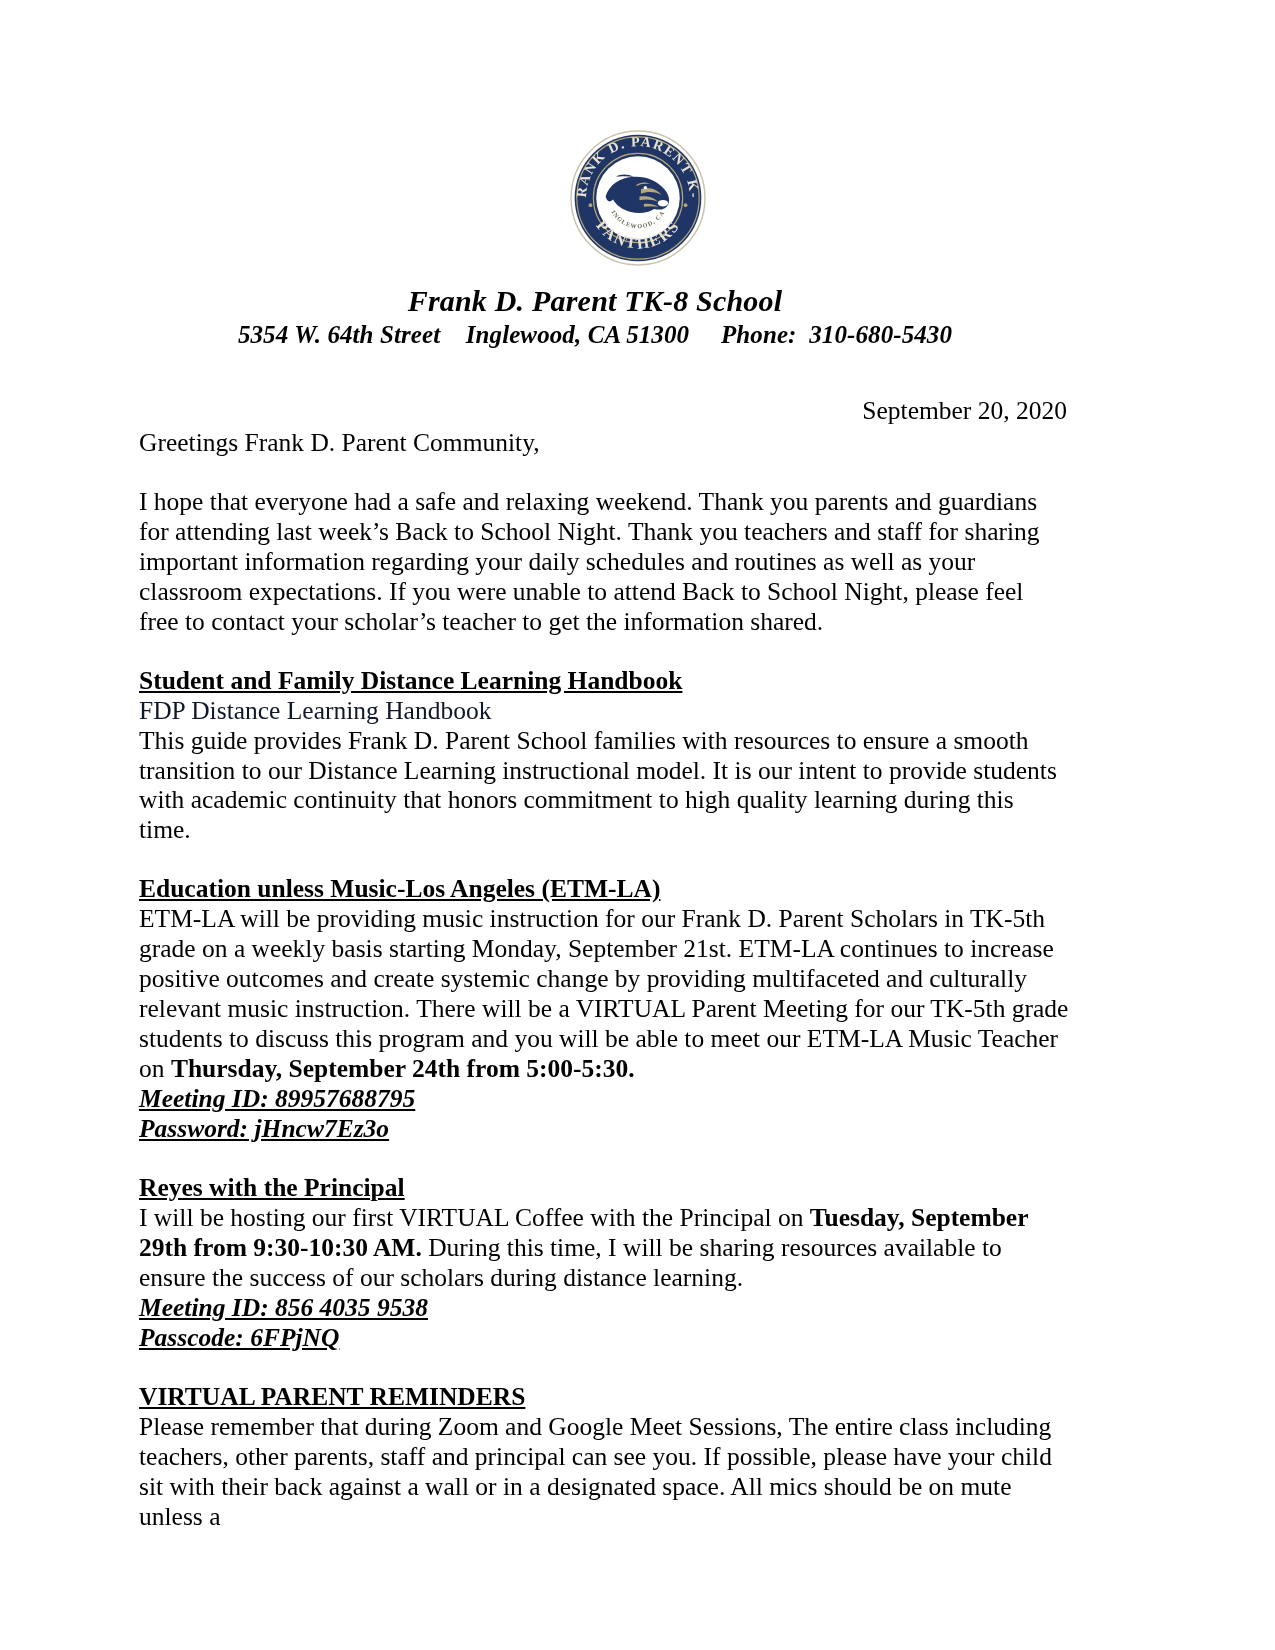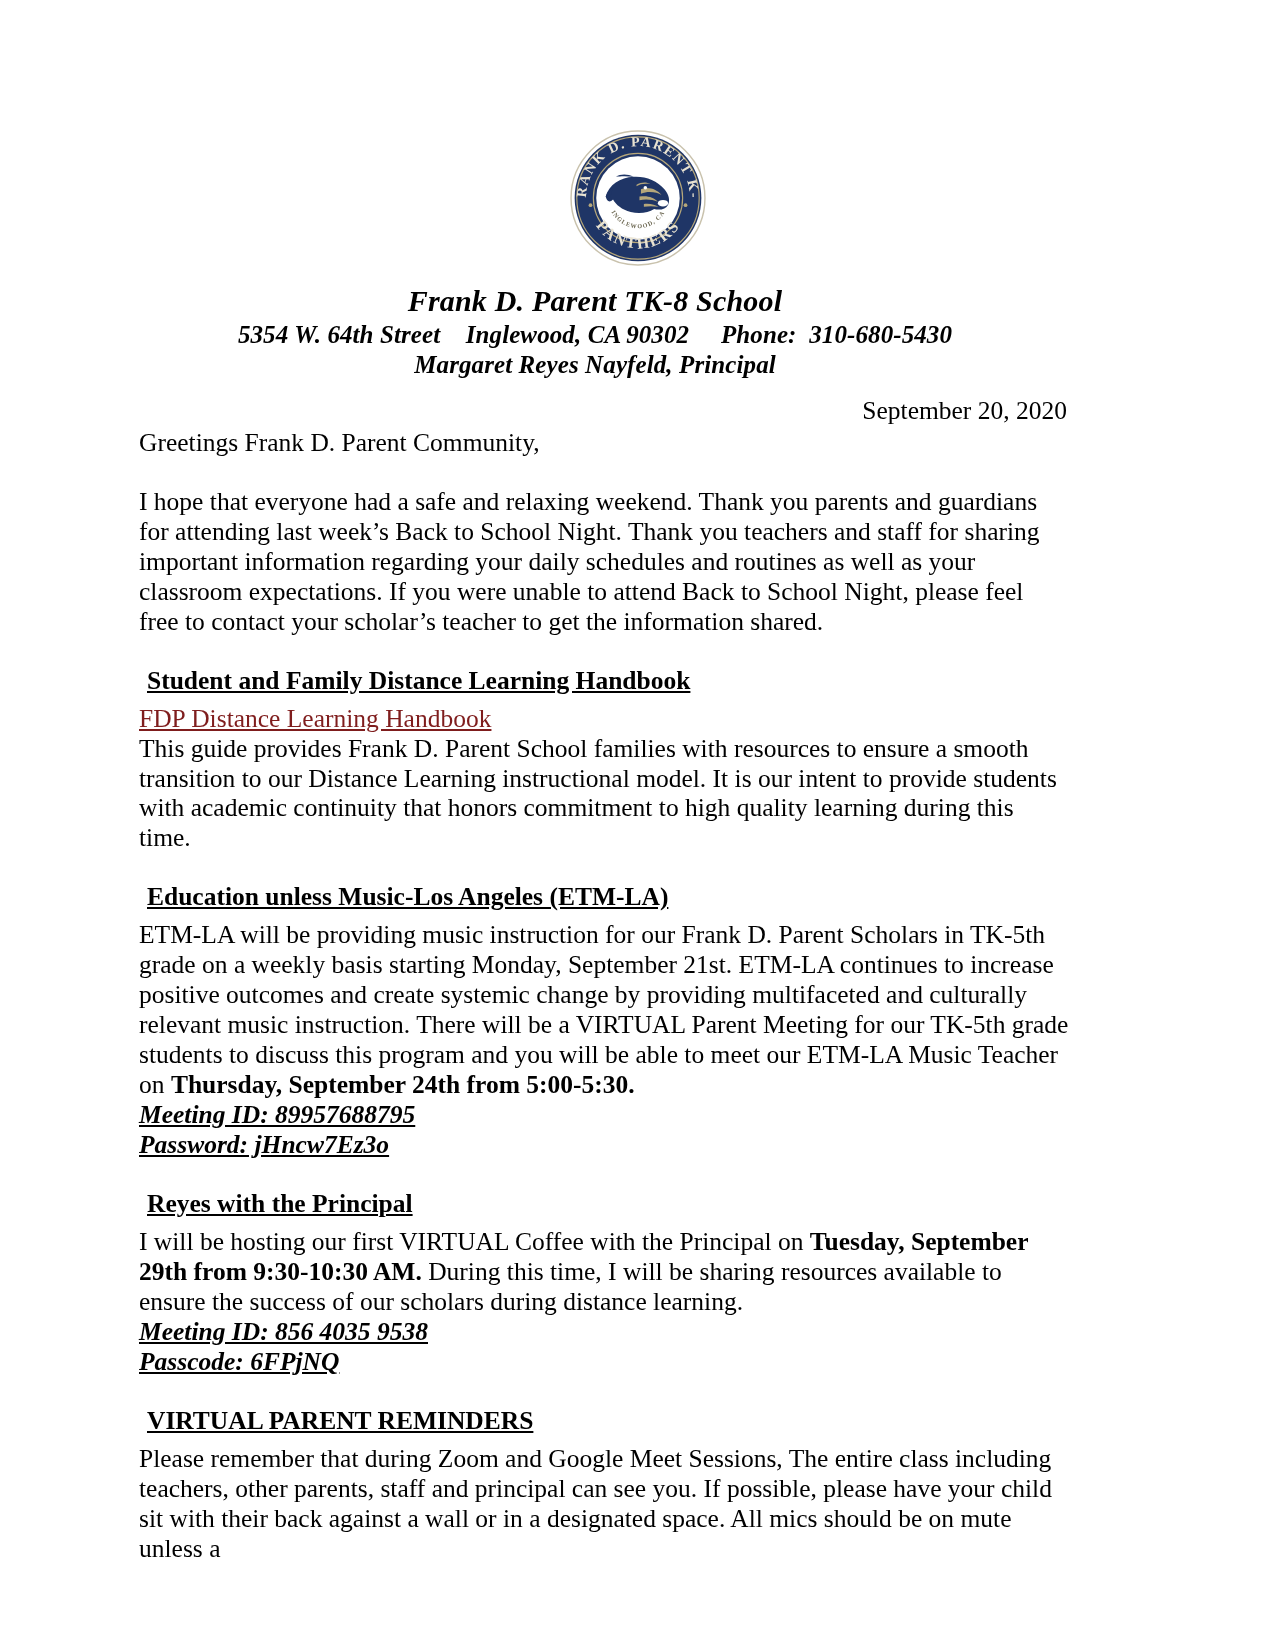--- a/index.html
+++ b/index.html
@@ -79,28 +79,27 @@
   .para {
     margin: 29px 0 0 0;
     text-align: left;
   }
   .section {
     margin: 29px 0 0 0;
   }
   .section-head {
     font-weight: bold;
     text-decoration: underline;
-    margin: 8px;
+    margin: 0;
   }
   .section-body {
     margin: 0;
   }
   .doc-link {
-    color: #7f1d1d;
-    text-decoration: underline;
+    color: #0f172a;
     cursor: pointer;
     display: inline-block;
   }
   .b { font-weight: bold; }
   .biu {
     font-weight: bold;
     font-style: italic;
     text-decoration: underline;
     display: block;
     width: max-content;
@@ -148,22 +147,21 @@
         <circle cx="10" cy="-10" r="2.4" fill="#ffffff"></circle>
       </g>
       <text font-family="'Liberation Serif', serif" font-size="8.5" font-weight="bold" fill="#6b6650" letter-spacing="1.5">
         <textPath href="#arcCtr" startOffset="50%" text-anchor="middle">INGLEWOOD, CA</textPath>
       </text>
     </svg>
   </div>
 
   <div class="letterhead">
     <div class="lh-school">Frank D. Parent TK-8 School</div>
-    <div class="lh-address">5354 W. 64th Street    Inglewood, CA 90302     Phone:  310-680-5430</div>
-    <div class="lh-principal">Margaret Reyes Nayfeld, Principal</div>
+    <div class="lh-address">5354 W. 64th Street    Inglewood, CA 51300     Phone:  310-680-5430</div>
   </div>
 
   <div class="body-col">
 
     <p class="date-line">September 20, 2020</p>
 
     <p class="greeting">Greetings Frank D. Parent Community,</p>
 
     <p class="para">I hope that everyone had a safe and relaxing weekend.  Thank you parents and guardians  for attending last week’s Back to School Night.  Thank you teachers and staff for sharing important information regarding your daily schedules and routines as well as your classroom expectations.  If you were unable to attend Back to School Night, please feel free to contact your scholar’s teacher to get the information shared.</p>
 

